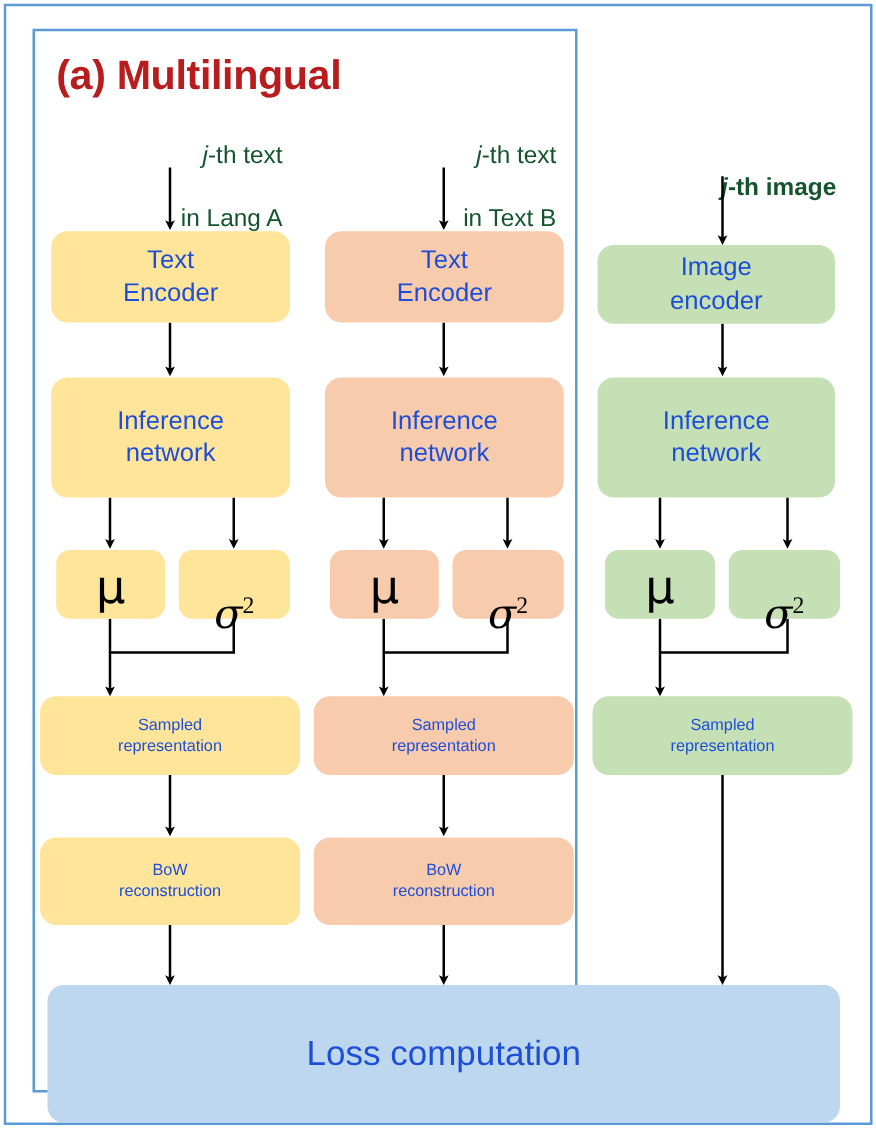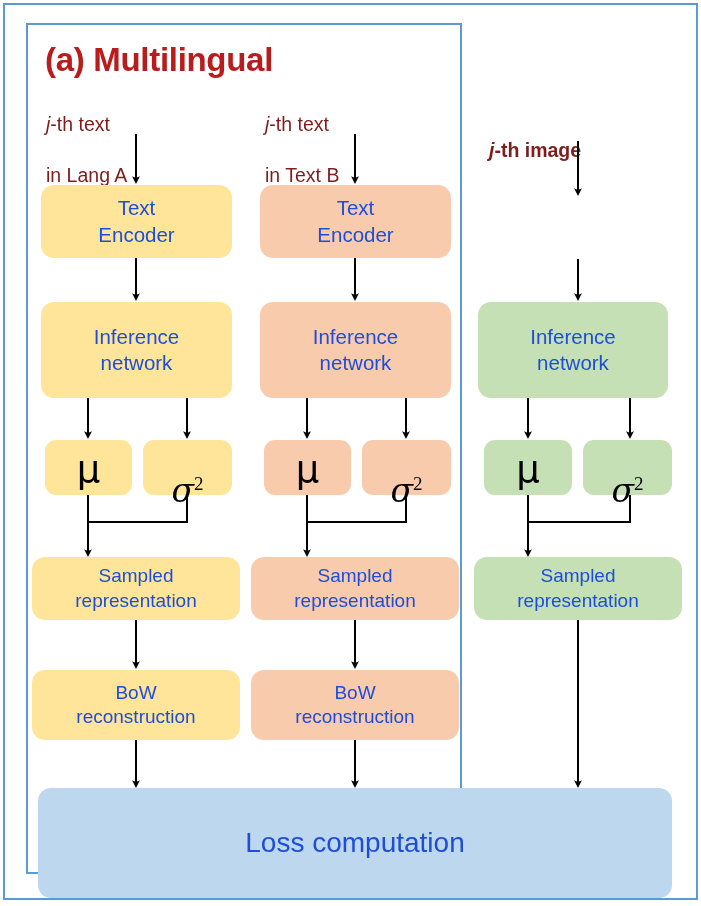--- a/index.html
+++ b/index.html
@@ -29,22 +29,22 @@
     font-weight: bold;
     font-size: 33px;
     color: #b91c1c;
     white-space: nowrap;
     letter-spacing: -0.3px;
   }
 
   .io-label {
     position: absolute;
     font-size: 19.5px;
-    color: #7f1d1d;
-    text-align: left;
+    color: #14532d;
+    text-align: right;
     line-height: 1.32;
     white-space: pre-line;
   }
   .io-label .it { font-style: italic; }
 
   .node {
     position: absolute;
     box-sizing: border-box;
     border-radius: 13px;
     display: flex;
@@ -55,21 +55,21 @@
     font-size: 20.5px;
     line-height: 1.28;
     white-space: pre-line;
     padding: 0 4px;
   }
   .node.yellow { background: #FFE599; }
   .node.orange { background: #F8CBAD; }
   .node.green  { background: #C5E0B4; }
   .node.blue   { background: #BDD7EE; }
 
-  .node.small-txt { font-size: 19px; }
+  .node.small-txt { font-size: 13px; }
   .node.loss-txt  { font-size: 28px; }
 
   .greek {
     position: absolute;
     box-sizing: border-box;
     border-radius: 11px;
     display: flex;
     align-items: center;
     justify-content: center;
     color: #000000;
@@ -214,20 +214,22 @@
   <div class="greek orange" style="left:362px; top:440px; width:89px; height:55px;">
     <span class="sig"><span>σ</span><sup>2</sup></span>
   </div>
 
   <div class="node orange small-txt" style="left:251px; top:557px; width:208px; height:63px;">Sampled
 representation</div>
 
   <div class="node orange small-txt" style="left:251px; top:670px; width:208px; height:70px;">BoW
 reconstruction</div>
 
+  <div class="node green" style="left:478px; top:196px; width:190px; height:63px;">Image
+encoder</div>
 
   <div class="node green" style="left:478px; top:302px; width:190px; height:96px;">Inference
 network</div>
 
   <div class="greek green" style="left:484px; top:440px; width:88px; height:55px;">
     <span class="mu">μ</span>
   </div>
 
   <div class="greek green" style="left:583px; top:440px; width:89px; height:55px;">
     <span class="sig"><span>σ</span><sup>2</sup></span>

